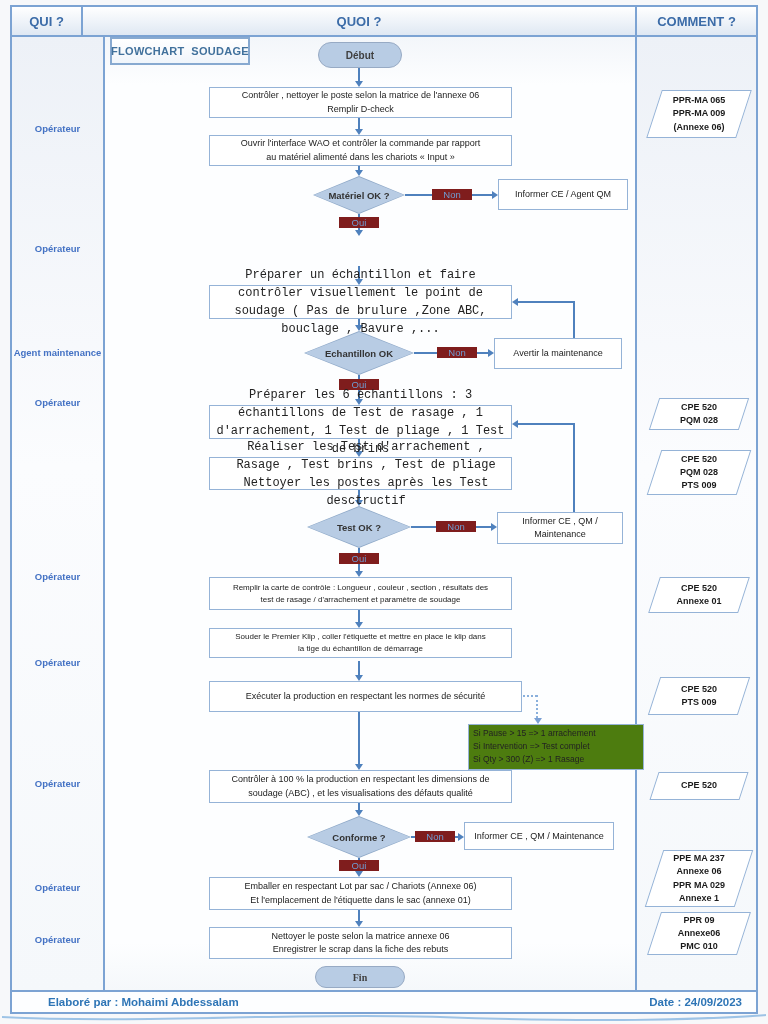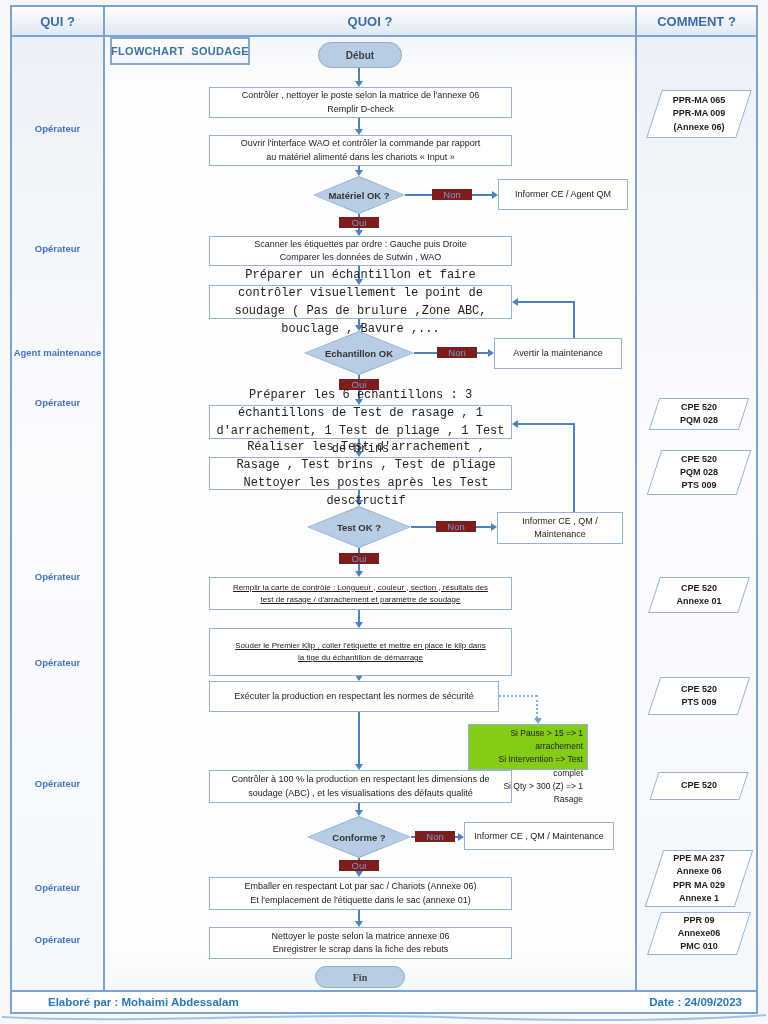--- a/index.html
+++ b/index.html
@@ -11,21 +11,21 @@
     overflow:hidden;
   }
   #frame{
     position:absolute;left:10px;top:5px;width:748px;height:1009px;
     border:2px solid #7ca3d3;background:#fdfeff;box-sizing:border-box;
   }
   
   #hdr{position:absolute;left:0;top:0;right:0;height:28px;display:flex;border-bottom:2px solid #7ca3d3;}
   .hcell{display:flex;align-items:center;justify-content:center;font-weight:bold;font-size:13px;color:#3c6ca8;
     background:linear-gradient(#ffffff,#dfe8f3);}
-  .hcell.c1{width:91px;}
+  .hcell.c1{width:69px;}
   .hcell.c2{flex:1;border-left:2px solid #7ca3d3;border-right:2px solid #7ca3d3;}
   .hcell.c3{width:119px;}
   
   .colbg{position:absolute;top:30px;bottom:22px;}
   #col-qui{left:0;width:91px;border-right:2px solid #7ca3d3;background:linear-gradient(180deg,#edf1f7 0%,#fbfcfe 45%,#f5f8fb 100%);}
   #col-comment{right:0;width:119px;border-left:2px solid #7ca3d3;background:linear-gradient(180deg,#edf1f7 0%,#fbfcfe 45%,#f5f8fb 100%);}
   #col-quoi{left:93px;right:121px;background:linear-gradient(180deg,#f3f6fa 0%,#fdfeff 5%,#fdfeff 95%,#f5f8fb 100%);}
   
   #ftr{position:absolute;left:0;right:0;bottom:0;height:22px;border-top:2px solid #7ca3d3;
     display:flex;align-items:center;justify-content:space-between;background:#fdfeff;
@@ -34,26 +34,26 @@
   .titlebox{position:absolute;left:98px;top:30px;width:140px;height:28px;border:2px solid #87a9d0;
     display:flex;align-items:center;justify-content:center;font-weight:bold;font-size:11px;color:#41719c;
     letter-spacing:.3px;white-space:pre;background:linear-gradient(#ffffff,#f0f5fb);box-sizing:border-box;}
   .term{position:absolute;background:#b8cce4;border:1px solid #97aac4;border-radius:14px;
     display:flex;align-items:center;justify-content:center;font-weight:bold;font-size:10px;color:#3f3f3f;box-sizing:border-box;}
   .term.fin{font-family:"Liberation Serif", serif;}
   .pbox{position:absolute;left:197px;width:303px;background:#fff;border:1.5px solid #95b3d7;
     display:flex;align-items:center;justify-content:center;text-align:center;
     font-size:9px;color:#222;white-space:pre-line;line-height:1.5;padding:1px 4px;box-sizing:border-box;}
   .pbox.md{font-size:12px;font-family:Liberation Mono, monospace;}
-  .pbox.sm{font-size:8px;text-decoration:underline;}
+  .pbox.sm{font-size:8px;}
   .sbox{position:absolute;background:#fff;border:1.5px solid #95b3d7;
     display:flex;align-items:center;justify-content:center;text-align:center;
     font-size:9px;color:#222;white-space:pre-line;line-height:1.4;box-sizing:border-box;padding:1px 3px;}
-  .note{position:absolute;left:456px;top:717px;width:120px;height:46px;background:#84cc16;border:1.5px solid #95b3d7;
-    font-size:8.5px;line-height:1.55;padding:2px 4px;white-space:pre-line;box-sizing:border-box;color:#222;text-align:right;}
+  .note{position:absolute;left:456px;top:717px;width:176px;height:46px;background:#4d7c0f;border:1.5px solid #95b3d7;
+    font-size:8.5px;line-height:1.55;padding:2px 4px;white-space:pre-line;box-sizing:border-box;color:#222;text-align:left;}
   .dmd{position:absolute;text-align:center;}
   .dmd-b{position:absolute;inset:0;background:#8fa9c8;clip-path:polygon(50% 0,100% 50%,50% 100%,0 50%);}
   .dmd-f{position:absolute;inset:1px;background:#b8cce4;clip-path:polygon(50% 0,100% 50%,50% 100%,0 50%);}
   .dmd-t{position:absolute;inset:0;display:flex;align-items:center;justify-content:center;
     font-size:9.5px;font-weight:600;color:#333;}
   
   .vl{position:absolute;width:2px;background:#4f81bd;}
   .vl.ah::after{content:"";position:absolute;left:-3px;bottom:-6px;border:4px solid transparent;border-bottom:none;border-top:6px solid #4f81bd;}
   .hl{position:absolute;height:2px;background:#4f81bd;}
   .hl.ar::after{content:"";position:absolute;right:-6px;top:-3px;border:4px solid transparent;border-right:none;border-left:6px solid #4f81bd;}
@@ -134,33 +134,31 @@
   <div class="vl" style="left:561px;top:417px;height:88px;"></div>
   <div class="hl al" style="left:506px;top:416px;width:57px;"></div>
 
   <div class="dot-h" style="left:487px;top:688px;width:38px;"></div>
   <div class="dot-v ah" style="left:524px;top:688px;height:23px;"></div>
 
   <div class="pbox" style="top:80px;height:31px;">Contrôler , nettoyer le poste selon la matrice de l'annexe 06
 Remplir D-check</div>
   <div class="pbox" style="top:128px;height:31px;">Ouvrir l'interface WAO et contrôler la commande par rapport
 au matériel alimenté dans les chariots « Input »</div>
-  <div class="pbox" style="top:229px;height:30px;">Scanner les étiquettes par ordre : Gauche puis Droite
-Comparer les données de Sutwin , WAO</div>
   <div class="pbox md" style="top:278px;height:34px;">Préparer un échantillon et faire contrôler visuellement le point de
 soudage ( Pas de brulure ,Zone ABC, bouclage , Bavure ,...</div>
   <div class="pbox md" style="top:398px;height:34px;">Préparer les 6 échantillons : 3 échantillons de Test de rasage , 1
 d'arrachement, 1 Test de pliage , 1 Test de brins</div>
   <div class="pbox md" style="top:450px;height:33px;padding-left:15px;">Réaliser les Test d'arrachement , Rasage , Test brins , Test de pliage
 Nettoyer les postes après les Test desctructif</div>
   <div class="pbox sm" style="top:570px;height:33px;">Remplir la carte de contrôle : Longueur , couleur , section , résultats des
 test de rasage / d'arrachement et paramètre de soudage</div>
-  <div class="pbox sm" style="top:621px;height:48px;">Souder le Premier Klip , coller l'étiquette et mettre en place le klip dans
+  <div class="pbox sm" style="top:621px;height:30px;">Souder le Premier Klip , coller l'étiquette et mettre en place le klip dans
 la tige du échantillon de démarrage</div>
-  <div class="pbox" style="top:674px;height:31px;width:290px;">Exécuter la production en respectant les normes de sécurité</div>
+  <div class="pbox" style="top:674px;height:31px;width:313px;">Exécuter la production en respectant les normes de sécurité</div>
   <div class="pbox" style="top:763px;height:33px;">Contrôler à 100 % la production en respectant les dimensions de
 soudage (ABC) , et les visualisations des défauts qualité</div>
   <div class="pbox" style="top:870px;height:33px;">Emballer en respectant Lot par sac / Chariots (Annexe 06)
 Et l'emplacement de l'étiquette dans le sac (annexe 01)</div>
   <div class="pbox" style="top:920px;height:32px;">Nettoyer le poste selon la matrice annexe 06
 Enregistrer le scrap dans la fiche des rebuts</div>
 
   <div class="dmd" style="left:301px;top:169px;width:92px;height:38px;">
     <div class="dmd-b"></div>
     <div class="dmd-f"></div>

